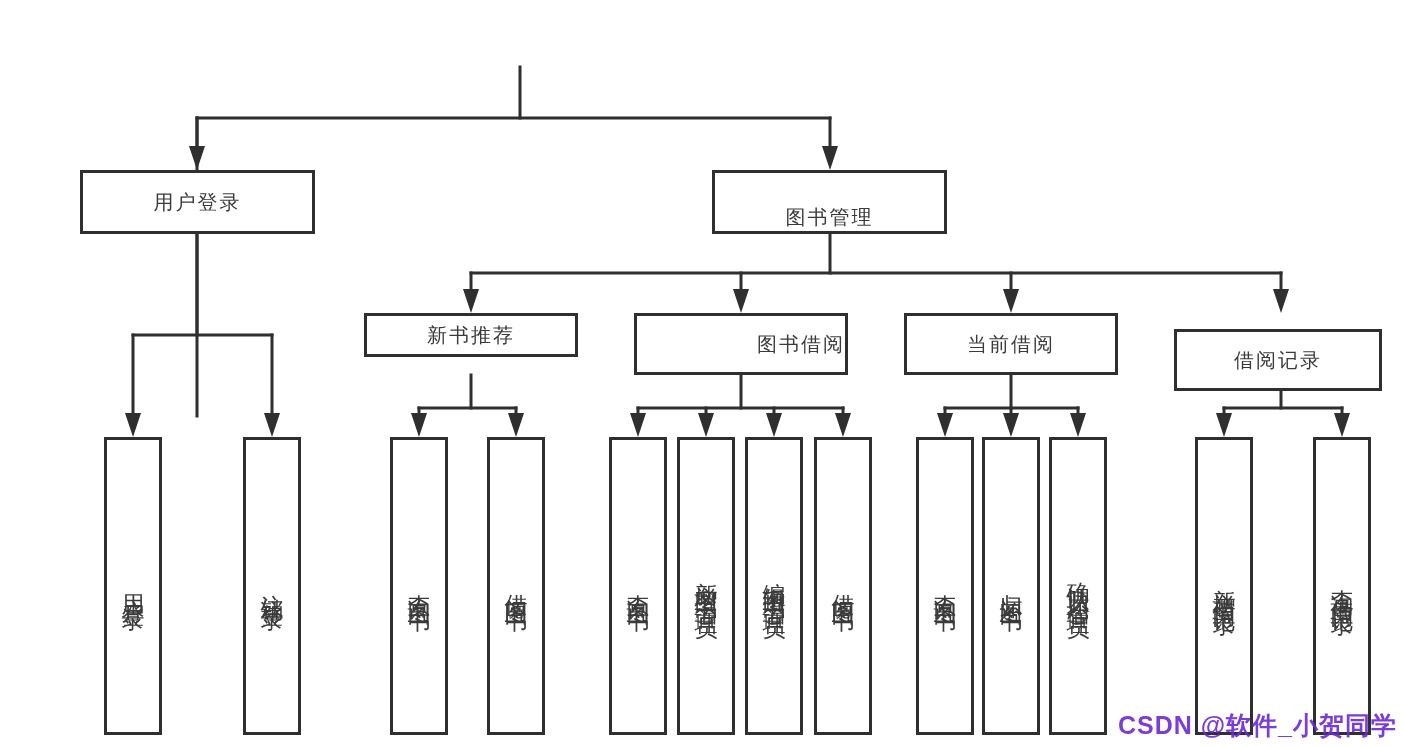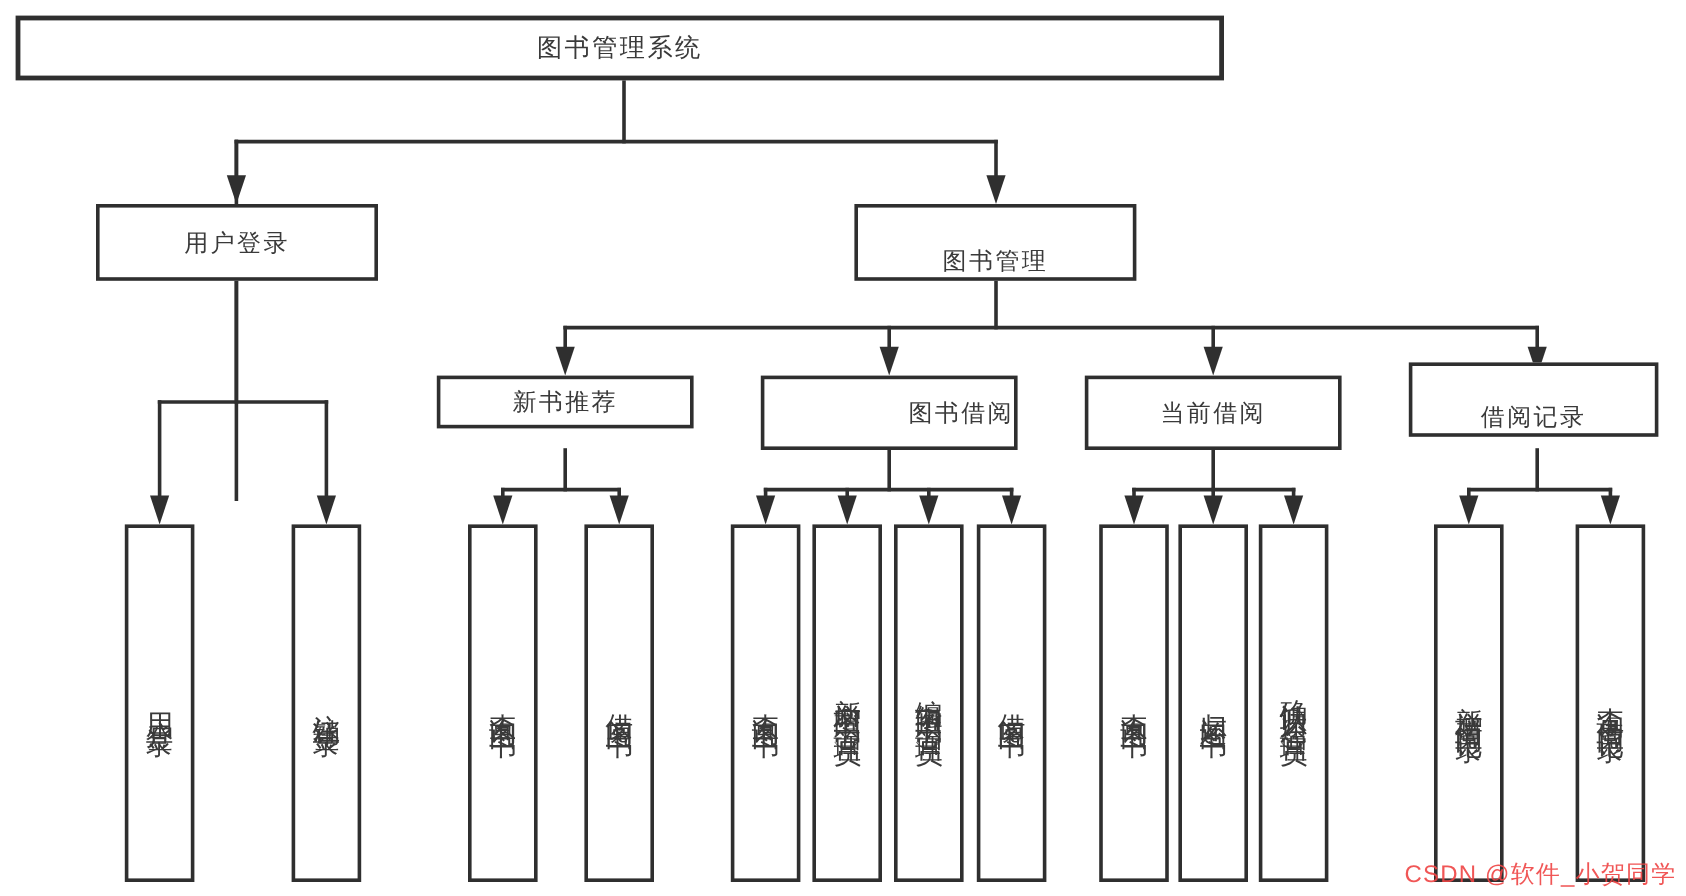--- a/index.html
+++ b/index.html
@@ -28,25 +28,26 @@
     text-orientation:mixed;
     font-size:23px;
     letter-spacing:5px;
     line-height:1;
     color:#3a3a3a;
     white-space:nowrap;
   }
   .watermark{
     position:absolute;
     right:8px;bottom:5px;
-    font-size:20px;
-    color:#ef4444;
+    font-size:25px;
+    color:#6d28d9;
     opacity:.9;
     z-index:3;
     letter-spacing:1px;
+    font-weight:bold;
   }
 </style>
 </head>
 <body>
 
 <div id="canvas">
 
   <svg id="wires" width="1405" height="747" viewBox="0 0 1405 747">
     <g stroke="#2f2f2f" stroke-width="3" fill="none" stroke-linecap="square">
 
@@ -108,41 +109,38 @@
       <polygon points="766,413 782,413 774,437"></polygon>
       <polygon points="835,413 851,413 843,437"></polygon>
       <polygon points="937,413 953,413 945,437"></polygon>
       <polygon points="1003,413 1019,413 1011,437"></polygon>
       <polygon points="1070,413 1086,413 1078,437"></polygon>
       <polygon points="1216,413 1232,413 1224,437"></polygon>
       <polygon points="1334,413 1350,413 1342,437"></polygon>
     </g>
   </svg>
 
-  <div class="node hnode rootnode" style="left:13px;top:13px;width:1007px;height:54px;">
-    <span>图书管理系统</span>
-  </div>
 
   <div class="node hnode" style="left:80px;top:170px;width:235px;height:64px;">
     <span>用户登录</span>
   </div>
   <div class="node hnode" style="left:712px;top:170px;width:235px;height:64px;align-items:flex-end;">
     <span>图书管理</span>
   </div>
 
   <div class="node hnode" style="left:364px;top:313px;width:214px;height:44px;">
     <span>新书推荐</span>
   </div>
   <div class="node hnode" style="left:634px;top:313px;width:214px;height:62px;justify-content:flex-end;">
     <span>图书借阅</span>
   </div>
   <div class="node hnode" style="left:904px;top:313px;width:214px;height:62px;">
     <span>当前借阅</span>
   </div>
-  <div class="node hnode" style="left:1174px;top:302px;width:208px;height:62px;align-items:flex-end;">
+  <div class="node hnode" style="left:1174px;top:329px;width:208px;height:62px;">
     <span>借阅记录</span>
   </div>
 
   <div class="node vnode" style="left:104px;top:437px;">
     <span>用户登录</span>
   </div>
   <div class="node vnode" style="left:243px;top:437px;">
     <span>注销登录</span>
   </div>
 

